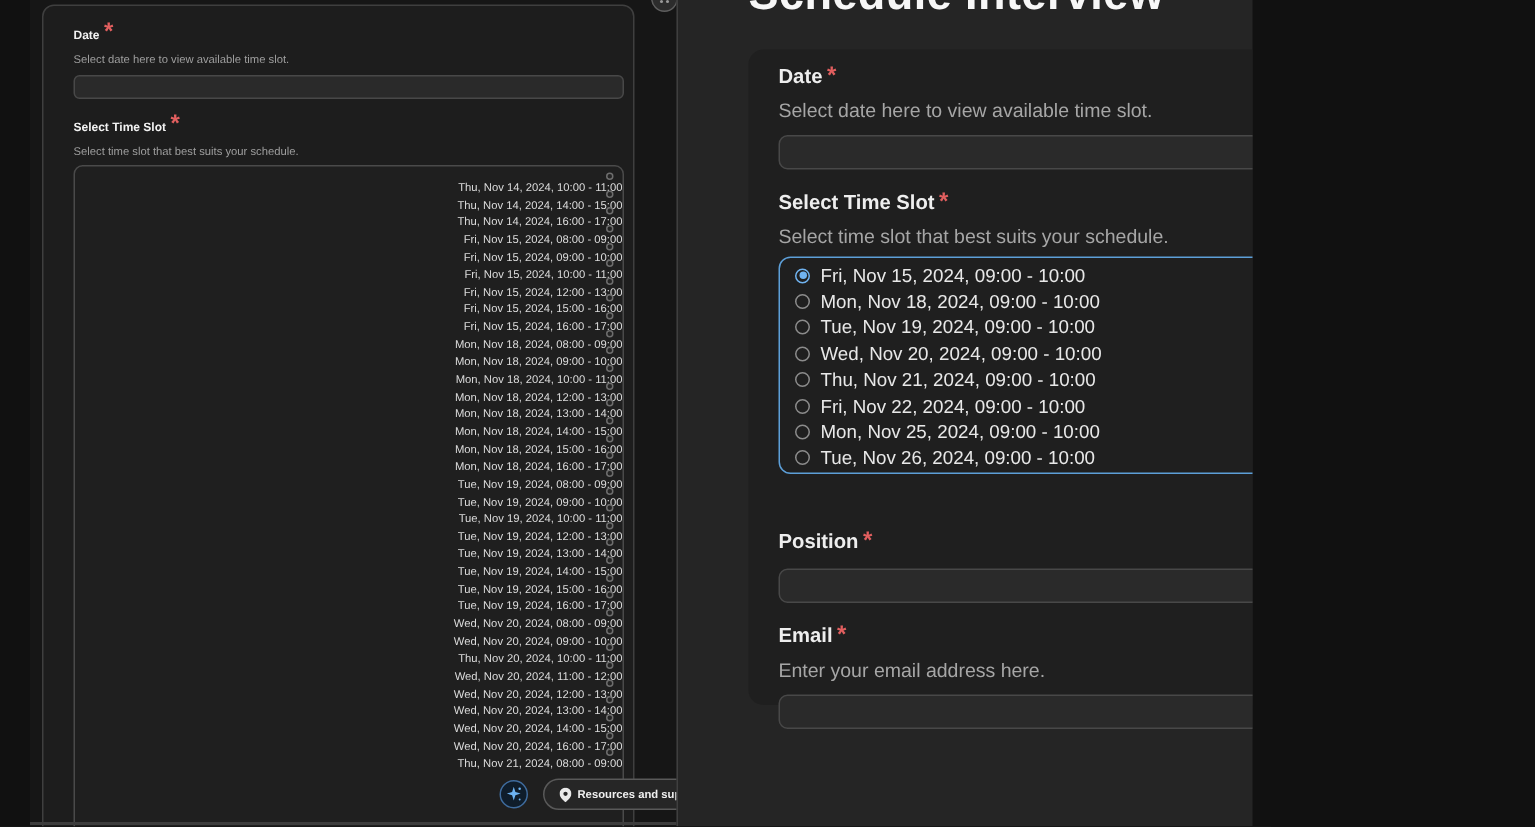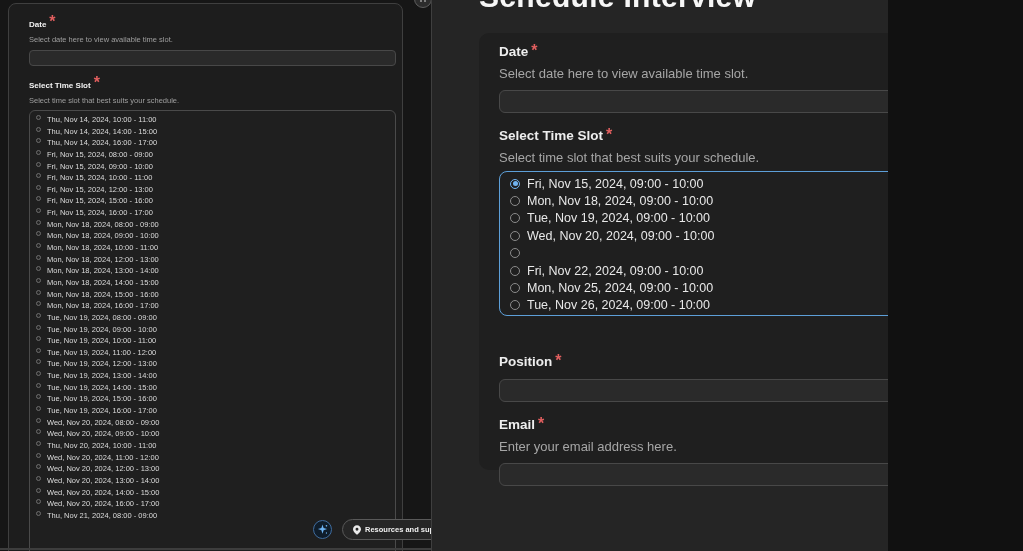--- a/index.html
+++ b/index.html
@@ -1,20 +1,21 @@
 <!DOCTYPE html>
 <html><head>
 <meta charset="utf-8">
 <style>
   * { margin:0; padding:0; box-sizing:border-box; }
   html,body { background:#111; }
   body { font-family:"Liberation Sans", sans-serif; }
   #screen {
-    position:relative; width:888px; height:551px; overflow:hidden;
+    position:relative; width:815px; height:551px; overflow:hidden;
     background:#161616;
+    margin-left:20px;
   }
 
   
   .left-region { position:absolute; left:0; top:0; width:431px; height:551px; background:#161616; }
   .left-bottom-line { position:absolute; left:0; top:548px; width:431px; height:2px; background:#3d3d3d; }
 
   .preview-card {
     position:absolute; left:8px; top:3px; width:395px; height:570px;
     background:#1d1d1d; border:1px solid #3f3f3f; border-radius:8px;
     padding:9px 8px 0 20px;
@@ -25,21 +26,21 @@
   .input-sm {
     margin-top:6px; height:16px; width:367px;
     background:#2a2a2a; border:1px solid #484848; border-radius:4px;
   }
   .gap-sm { height:8px; }
   .listbox-sm {
     margin-top:5px; width:367px; height:500px;
     border:1px solid #4a4a4a; border-radius:6px; background:#1f1f1f;
     padding:4px 0 0 6px; overflow:hidden;
   }
-  .slot-row-sm { display:flex; align-items:flex-start; height:11.65px; cursor:pointer; }
+  .slot-row-sm { display:flex; align-items:flex-end; height:11.65px; cursor:pointer;flex-direction:column; }
   .radio-sm { width:5px; height:5px; border:1px solid #6e6e6e; border-radius:50%; margin-right:6px; flex:none; background:#242424; }
   .slot-text-sm { font-size:7.5px; color:#dcdcdc; white-space:nowrap; }
 
   
   .corner-badge {
     position:absolute; left:414px; top:-10px; width:18px; height:18px;
     border-radius:50%; background:#2c2c2c; border:1px solid #5e5e5e;
     display:flex; align-items:center; justify-content:center;
   }
 
@@ -225,24 +226,20 @@
           <div class="slot-row-sm">
             <span class="radio-sm"></span>
             <span class="slot-text-sm">Tue, Nov 19, 2024, 09:00 - 10:00</span>
           </div>
 
           <div class="slot-row-sm">
             <span class="radio-sm"></span>
             <span class="slot-text-sm">Tue, Nov 19, 2024, 10:00 - 11:00</span>
           </div>
 
-          <div class="slot-row-sm">
-            <span class="radio-sm"></span>
-            <span class="slot-text-sm">Tue, Nov 19, 2024, 11:00 - 12:00</span>
-          </div>
 
           <div class="slot-row-sm">
             <span class="radio-sm"></span>
             <span class="slot-text-sm">Tue, Nov 19, 2024, 12:00 - 13:00</span>
           </div>
 
           <div class="slot-row-sm">
             <span class="radio-sm"></span>
             <span class="slot-text-sm">Tue, Nov 19, 2024, 13:00 - 14:00</span>
           </div>
@@ -371,20 +368,21 @@
             <span class="slot-text-lg">Tue, Nov 19, 2024, 09:00 - 10:00</span>
           </div>
 
           <div class="slot-row-lg">
             <span class="radio-lg"></span>
             <span class="slot-text-lg">Wed, Nov 20, 2024, 09:00 - 10:00</span>
           </div>
 
           <div class="slot-row-lg">
             <span class="radio-lg"></span>
+            <span class="slot-text-lg">Thu, Nov 21, 2024, 09:00 - 10:00</span>
           </div>
 
           <div class="slot-row-lg">
             <span class="radio-lg"></span>
             <span class="slot-text-lg">Fri, Nov 22, 2024, 09:00 - 10:00</span>
           </div>
 
           <div class="slot-row-lg">
             <span class="radio-lg"></span>
             <span class="slot-text-lg">Mon, Nov 25, 2024, 09:00 - 10:00</span>

